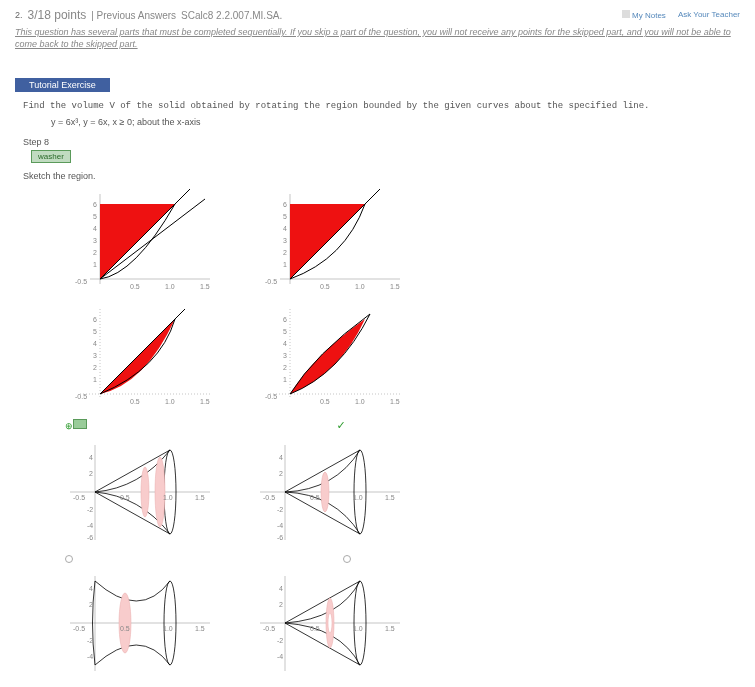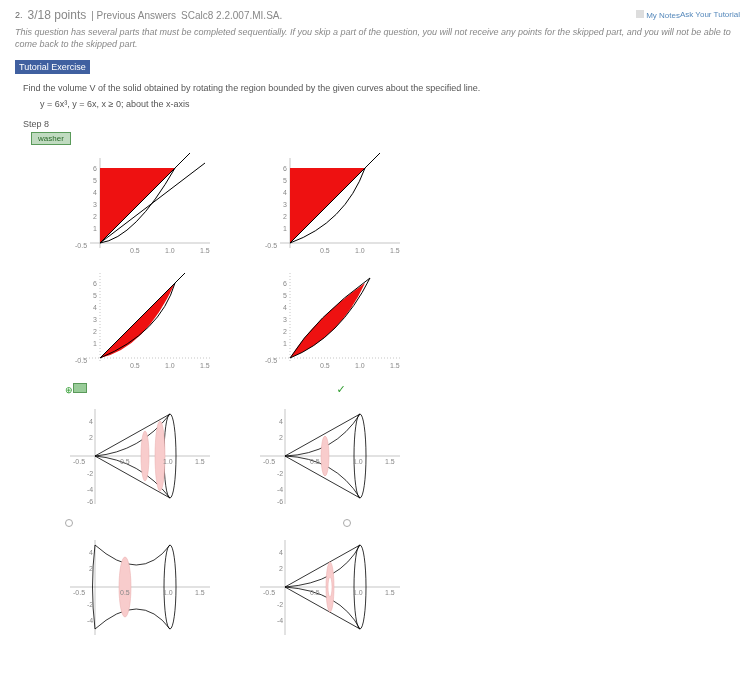--- a/index.html
+++ b/index.html
@@ -3,27 +3,27 @@
 <meta charset="utf-8">
 <style>
 * { box-sizing: border-box; margin: 0; padding: 0; }
 body { font-family: Arial, sans-serif; font-size: 9px; background: #fff; width: 755px; color: #333; }
 .page { padding: 8px 15px; }
 .header-row { display: flex; justify-content: space-between; align-items: center; margin-bottom: 5px; }
 .header-left { display: flex; align-items: center; gap: 5px; }
 .q-num { color: #666; font-size: 9px; }
 .points { color: #888; font-size: 12px; }
 .ref { color: #888; font-size: 10px; }
-.header-right { display: flex; gap: 0; font-size: 8px; }
+.header-right { display: flex; gap: 12px; font-size: 8px; }
 .link { color: #5588bb; cursor: pointer; }
 .notes-icon { display:inline-block; width:8px; height:8px; background:#ddd; }
-.instruction { font-style: italic; color: #888; font-size: 9px; margin-bottom: 10px; line-height: 1.3; }
-.section-hdr { background: #4060a0; color: #fff; font-size: 9px; padding: 2px 4px; display: inline-block; margin-bottom: 5px; }
-.body-text { font-size: 9px; color: #555; margin: 3px 0 3px 8px; line-height: 1.4; }
-.formula { font-size: 9px; color: #555; margin: 4px 0 10px 25px; }
+.instruction { font-style: italic; color: #888; font-size: 9px; margin-bottom: 28px; line-height: 1.3; text-decoration: underline; }
+.section-hdr { background: #4060a0; color: #fff; font-size: 9px; padding: 2px 14px; display: inline-block; margin-bottom: 5px; }
+.body-text { font-size: 9px; color: #555; margin: 3px 0 3px 8px; line-height: 1.4; font-family: Liberation Mono, monospace; }
+.formula { font-size: 9px; color: #555; margin: 4px 0 10px 36px; }
 .step-lbl { font-size: 9px; color: #555; margin: 10px 0 3px 8px; }
 .step-text { font-size: 9px; color: #555; margin: 3px 0 5px 8px; }
 .washer-btn { display: inline-block; background: #c0dbc0; border: 1px solid #5a9a5a; color: #2a6a2a; padding: 1px 6px; font-size: 8px; margin-left: 8px; }
 .washer-fixed { display:inline-block; background:#aaa; color:#fff; padding:0 3px; font-size:8px; }
 .check { color: #2a9a2a; font-size: 10px; }
 .graphs-row { display: flex; gap: 40px; margin: 8px 0 8px 50px; }
 .graph-cell { position: relative; }
 .tiny-tick { font-size: 7px; fill: #888; }
 .below-row { margin: 5px 0 5px 50px; display:flex; gap: 250px; }
 .small-green { display:inline-block; width:14px; height:10px; background:#9c9; border:1px solid #5a9a5a; }
@@ -38,35 +38,36 @@
 <div class="page">
   <div class="header-row">
     <div class="header-left">
       <span class="q-num">2.</span>
       <span class="points">3/18 points</span>
       <span class="ref">| Previous Answers</span>
       <span class="ref">SCalc8 2.2.007.MI.SA.</span>
     </div>
     <div class="header-right">
       <span><span class="notes-icon"></span> <span class="link">My Notes</span></span>
-      <span class="link">Ask Your Tutorial</span>
+      <span class="link">Ask Your Teacher</span>
     </div>
   </div>
 
   <div class="instruction">This question has several parts that must be completed sequentially. If you skip a part of the question, you will not receive any points for the skipped part, and you will not be able to come back to the skipped part.</div>
 
   <div class="section-hdr">Tutorial Exercise</div>
   <div class="body-text">Find the volume V of the solid obtained by rotating the region bounded by the given curves about the specified line.</div>
   <div class="formula">y = 6x³,    y = 6x,    x ≥ 0;     about the x-axis</div>
 
   <div class="step-lbl">Step 8</div>
   <div style="margin-left:8px;">
     <span class="washer-btn">washer</span>
   </div>
 
+  <div class="step-text" style="margin-top:8px;">Sketch the region.</div>
 
   
   <div class="graphs-row">
     <div class="graph-cell">
       <svg width="150" height="105">
         <line x1="25" y1="90" x2="145" y2="90" stroke="#888" stroke-width="0.5"></line>
         <line x1="35" y1="5" x2="35" y2="95" stroke="#888" stroke-width="0.5"></line>
         <path d="M35 90 L35 15 L110 15 Z" fill="#e11"></path>
         <path d="M35 90 Q70 85 110 15" fill="#fff" stroke="#000" stroke-width="1"></path>
         <line x1="35" y1="90" x2="125" y2="0" stroke="#000" stroke-width="1"></line>

